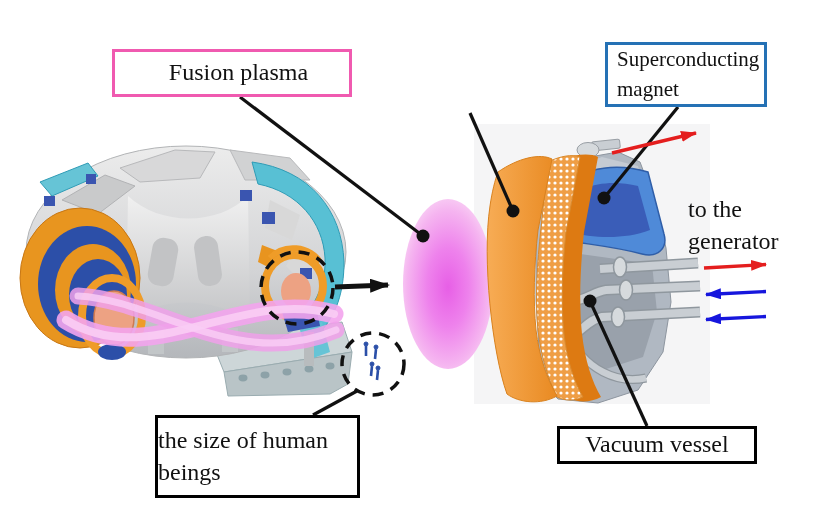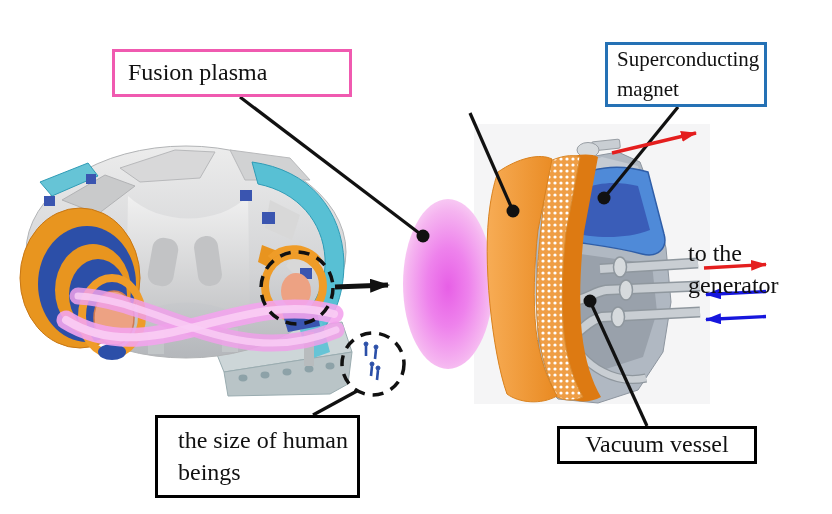--- a/index.html
+++ b/index.html
@@ -8,37 +8,37 @@
     font-family:"Liberation Serif", serif;color:#111;
   }
   .art{position:absolute;left:0;top:0;}
   .callout-box{
     position:absolute;box-sizing:border-box;background:#fff;color:#111;
     border:3px solid var(--callout-border);display:flex;align-items:center;
     white-space:pre-line;line-height:1.3;
   }
   .box-fusion{
     left:112px;top:49px;width:240px;height:48px;font-size:24px;
-    border-color:var(--fusion-plasma-border);padding-left:13px;
+    border-color:var(--fusion-plasma-border);padding-left:13px;justify-content:center;
   }
   .box-blanket{
     left:355px;top:23px;width:237px;height:90px;font-size:24px;line-height:1.38;
     border-color:var(--blanket-border);background:var(--blanket-bg);padding-left:13px;
   }
   .box-magnet{
     left:605px;top:42px;width:162px;height:65px;font-size:21px;line-height:1.4;
     border-color:var(--magnet-border);padding-left:9px;
   }
   .box-vessel{
     left:557px;top:426px;width:200px;height:38px;font-size:24px;justify-content:center;
   }
   .box-human{
-    left:155px;top:415px;width:205px;height:83px;font-size:24px;line-height:1.33;padding-left:20px;
-  }
-  .float-label{position:absolute;white-space:pre-line;font-size:24px;line-height:1.33;color:#111;margin-top:44px;}
+    left:155px;top:415px;width:205px;height:83px;font-size:24px;line-height:1.33;padding-left:0;
+  }
+  .float-label{position:absolute;white-space:pre-line;font-size:24px;line-height:1.33;color:#111;}
   .lbl-generator{left:688px;top:194px;width:130px;}
   .lbl-coolant{left:688px;top:333px;width:130px;}
   .arrow-red-line{stroke:var(--arrow-red);stroke-width:3.4px;}
   .arrow-red-head{fill:var(--arrow-red);}
   .arrow-blue-line{stroke:var(--arrow-blue);stroke-width:3.4px;}
   .arrow-blue-head{fill:var(--arrow-blue);}
   .callout-line{stroke:#111;stroke-width:3.2px;}
   .callout-dot{fill:#111;}
   .dashed-circle{fill:none;stroke:#111;stroke-width:3.5px;stroke-dasharray:11 8;}
 </style>

